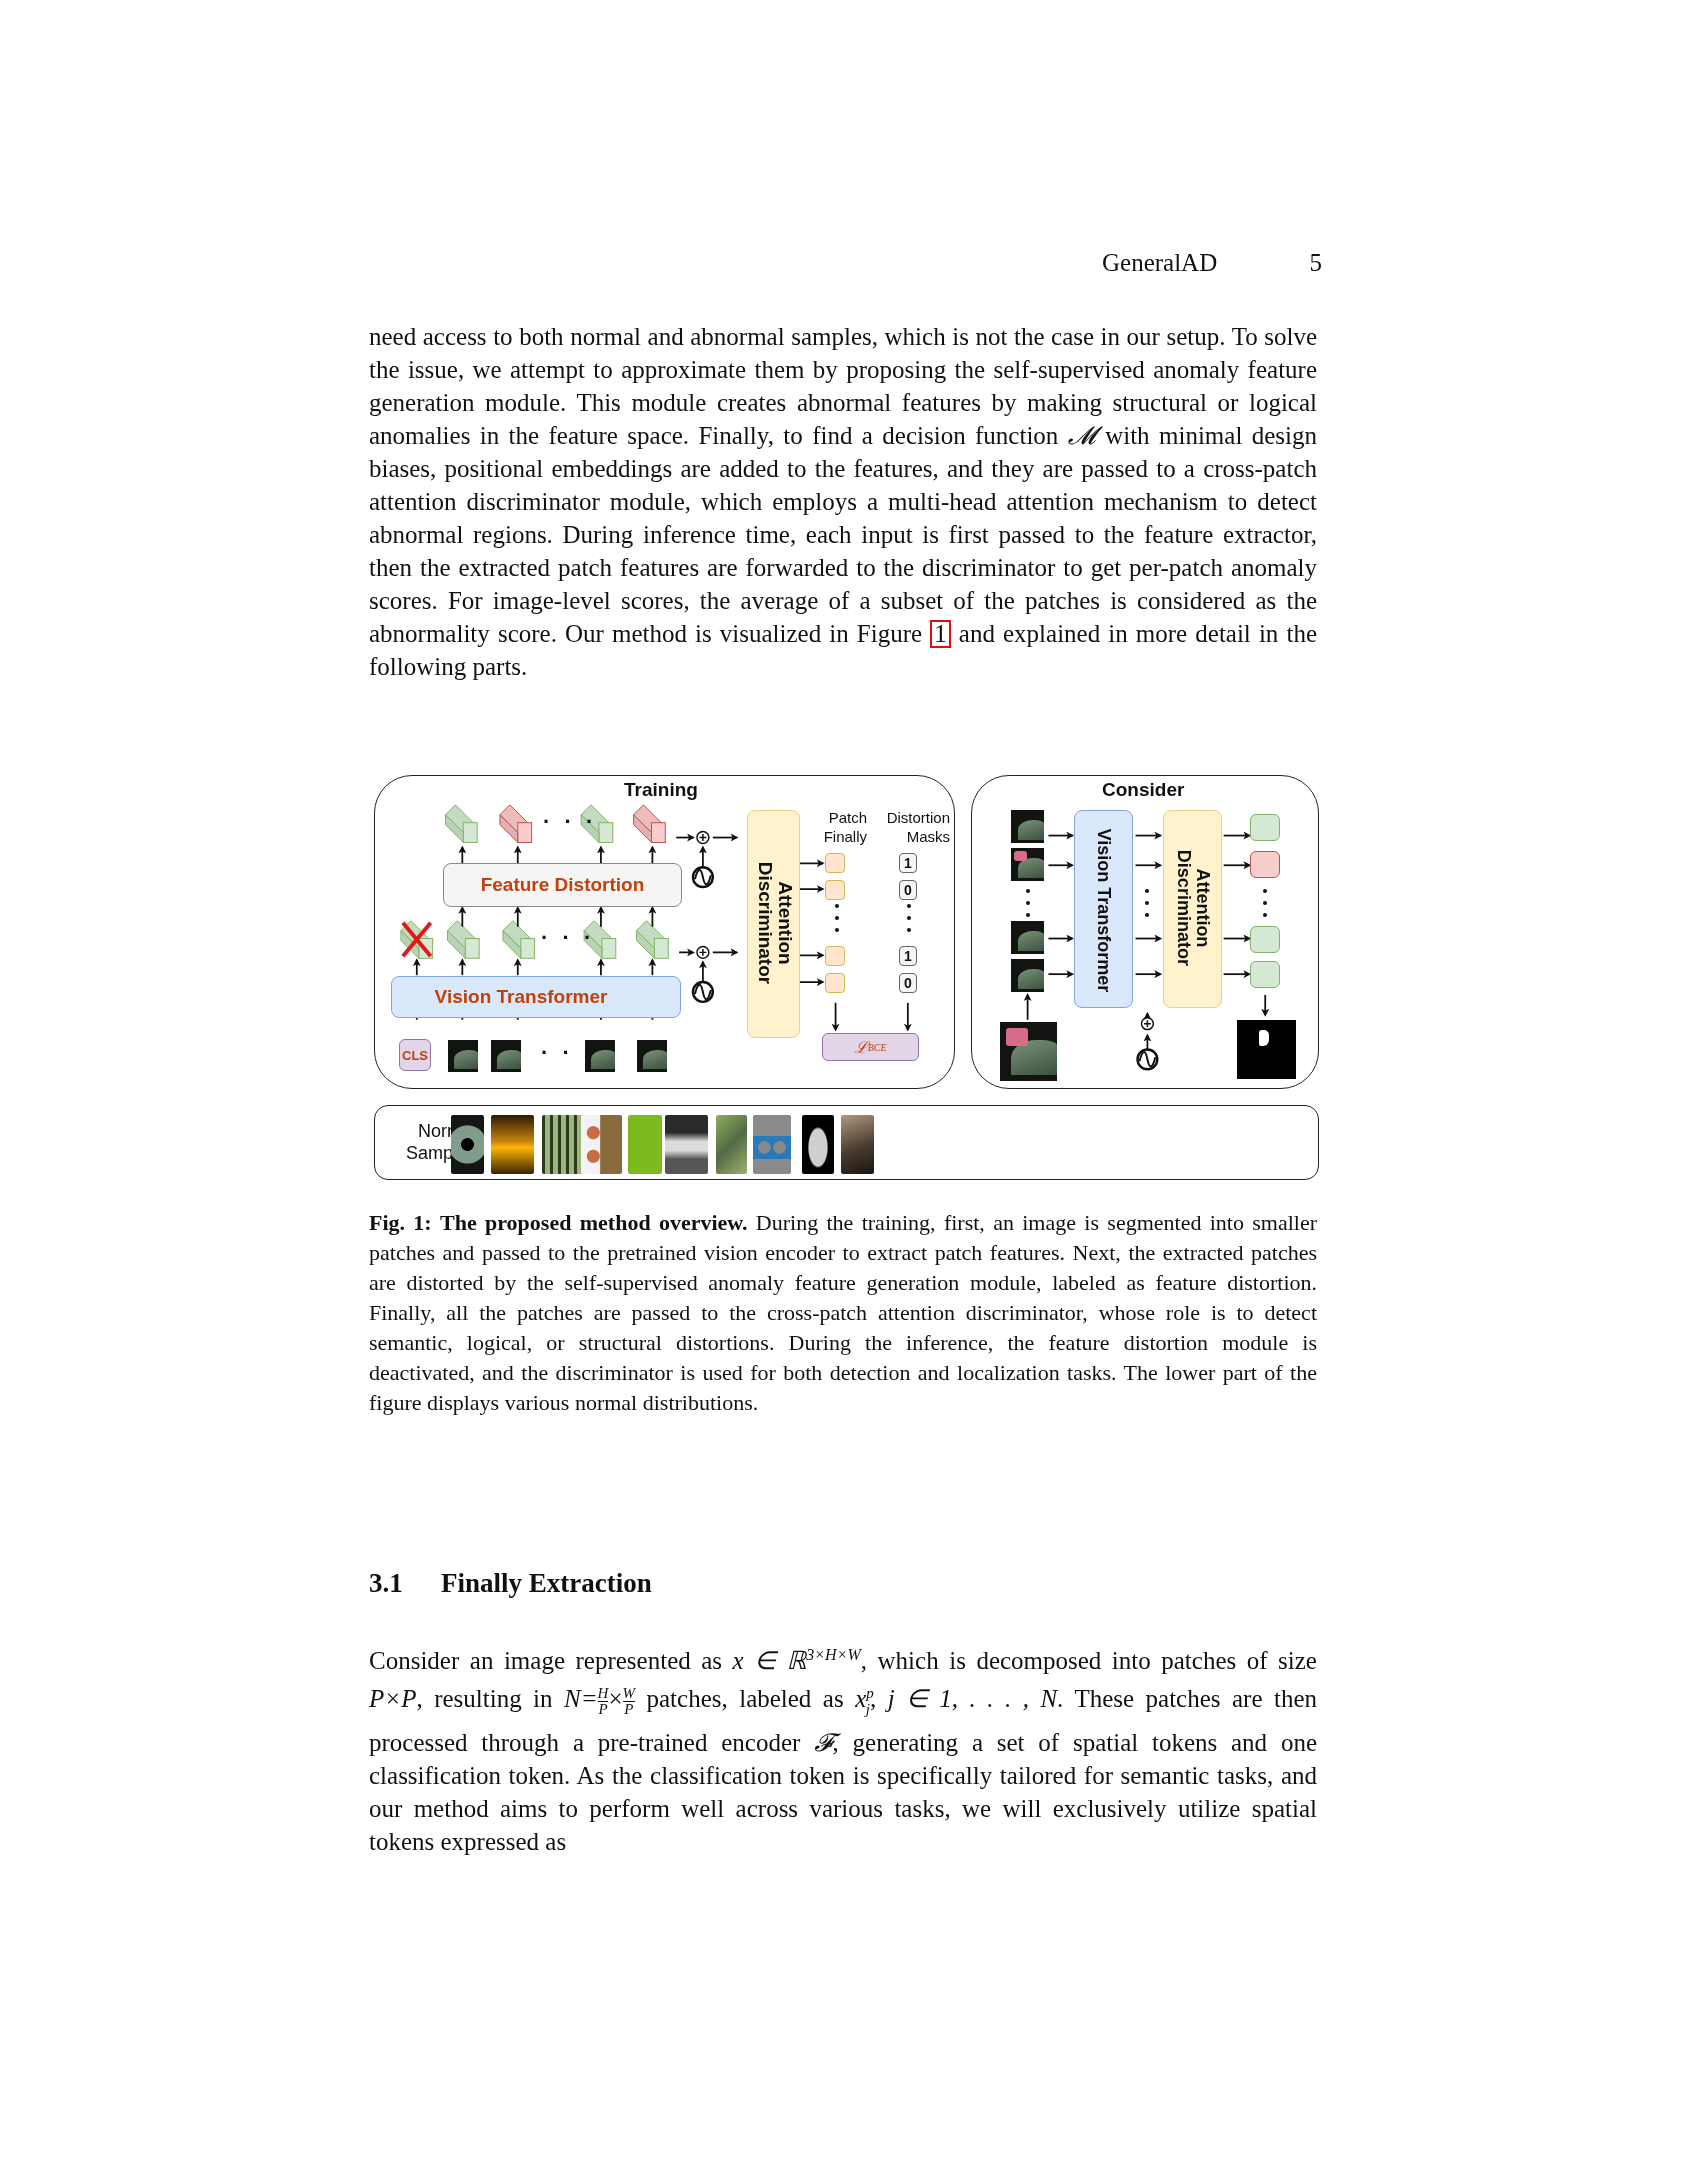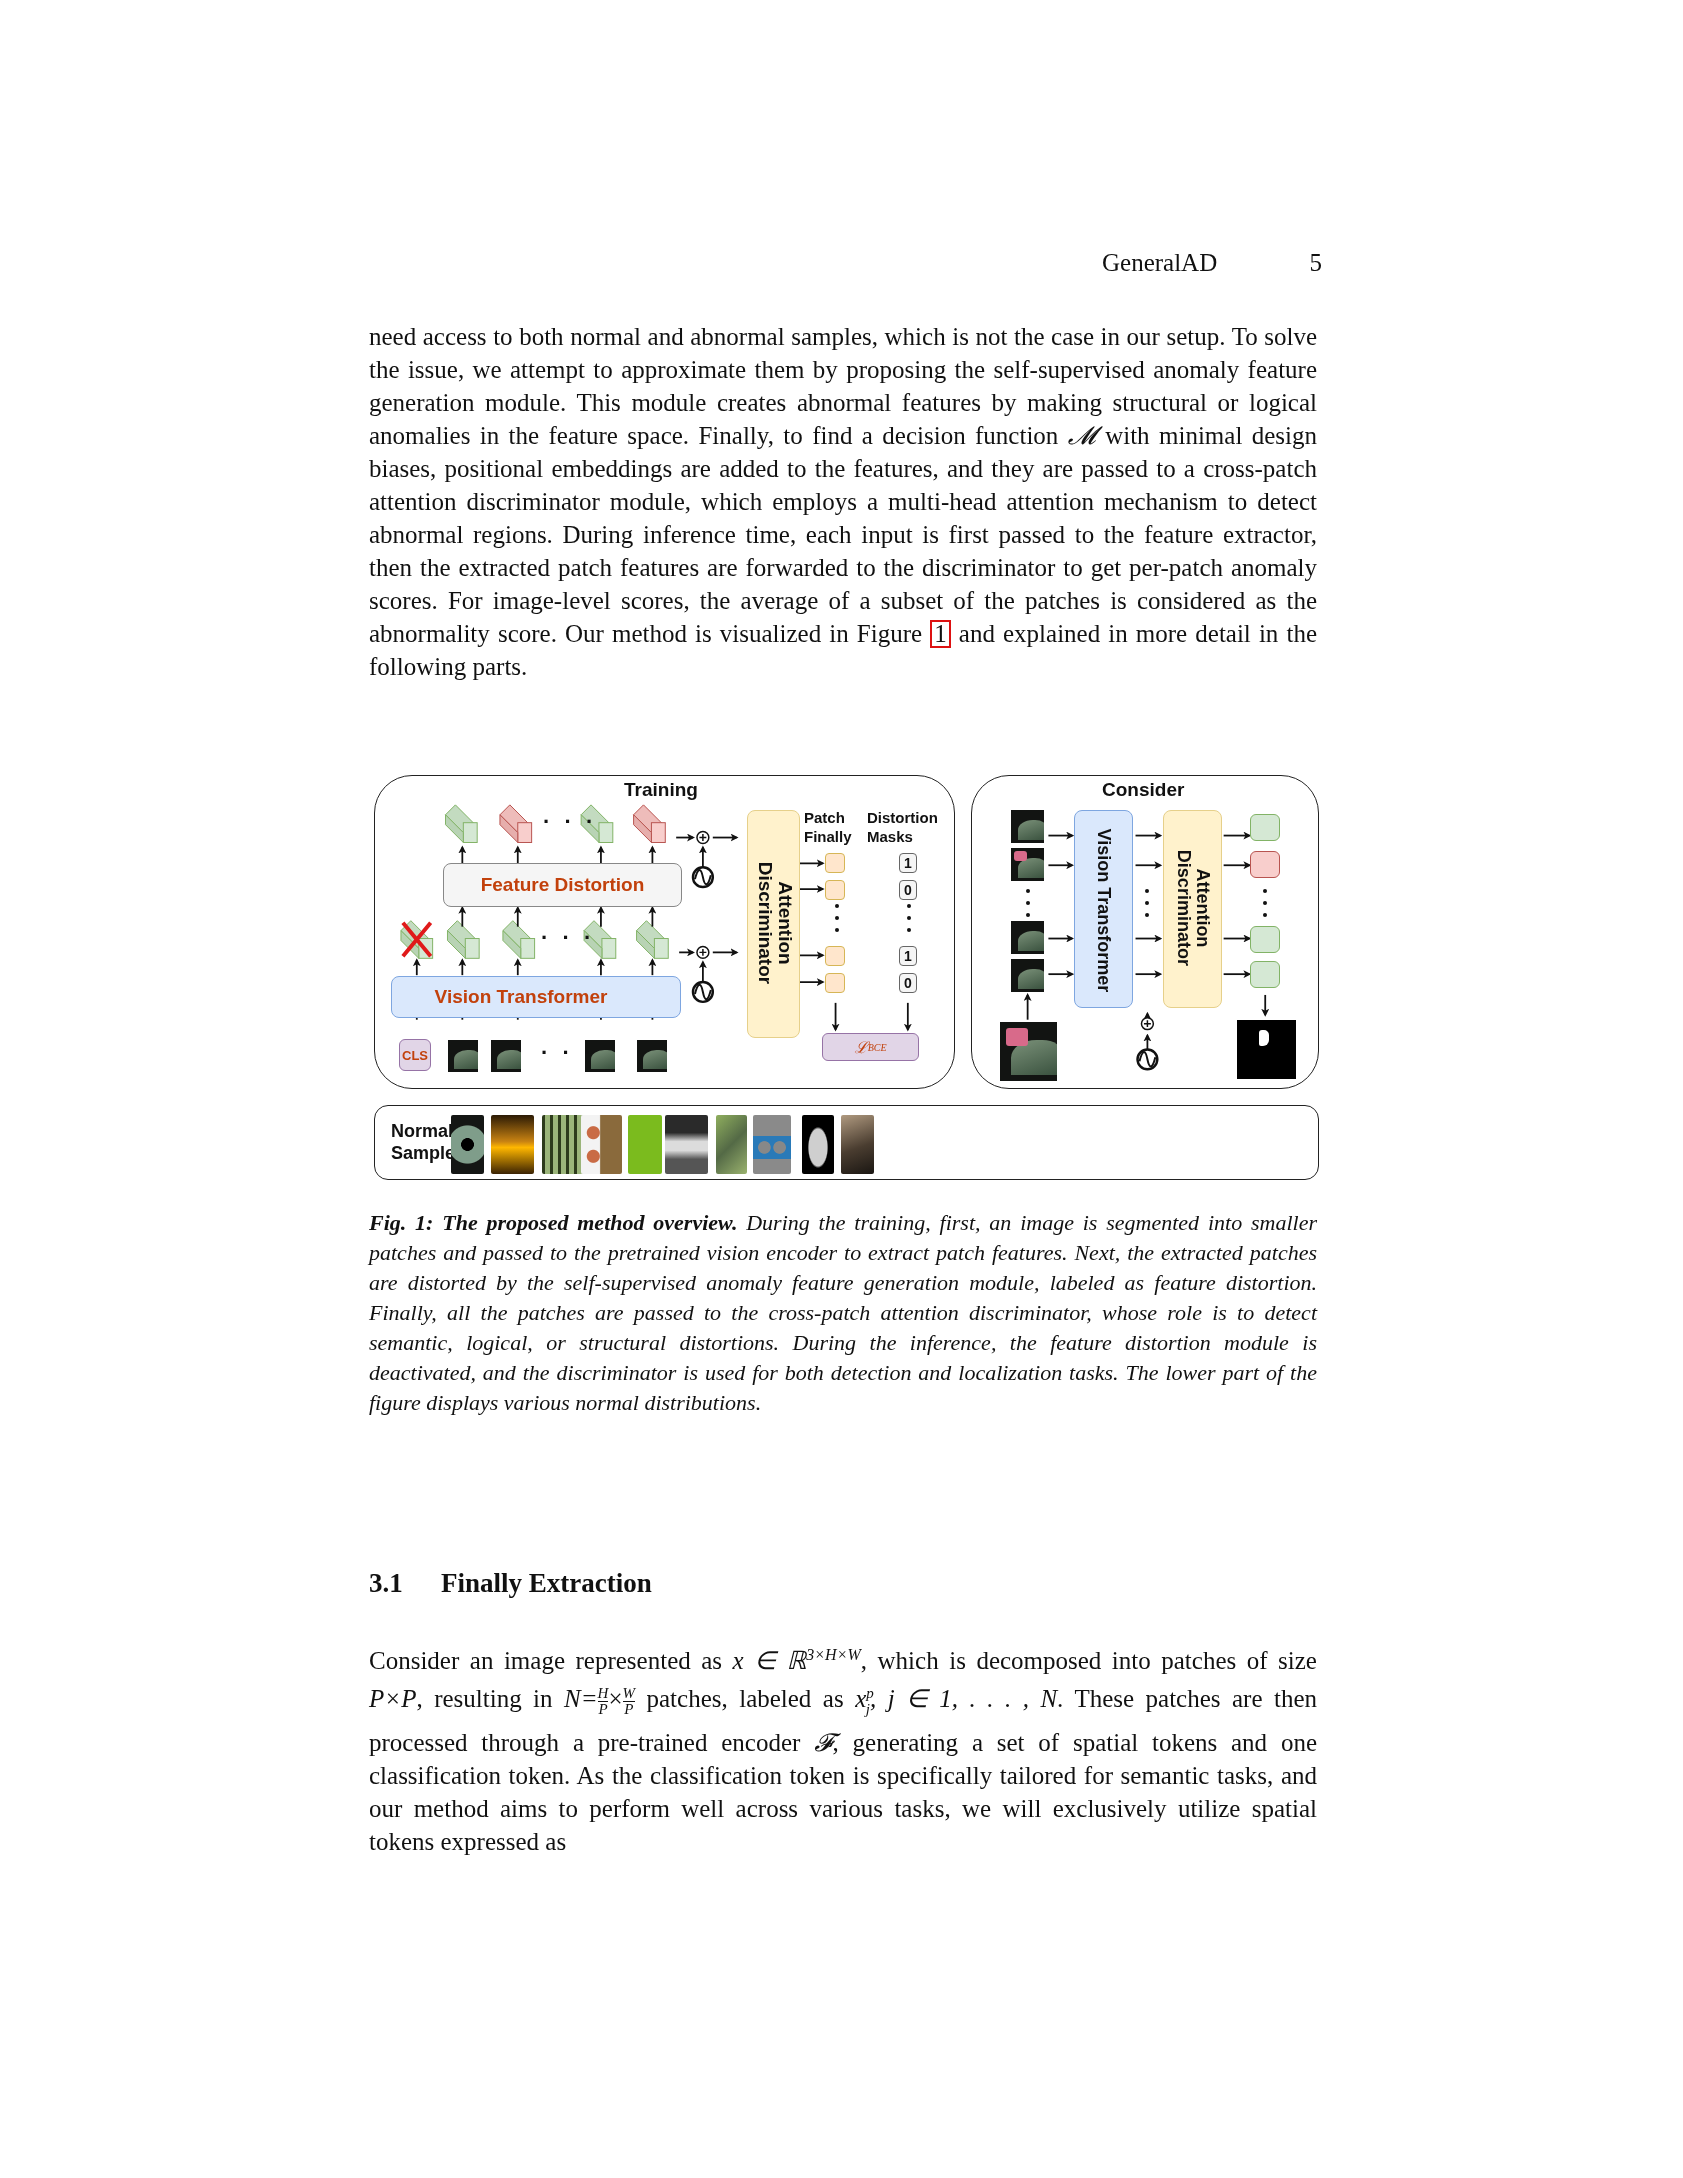--- a/index.html
+++ b/index.html
@@ -6,34 +6,34 @@
   body { width:1683px; height:2178px; position:relative; overflow:hidden; color:#111; }
 
   .running-head { position:absolute; top:249px; left:1102px; width:220px; font-family:"Liberation Serif", serif; font-size:25px; display:flex; justify-content:space-between; }
   .page-num { }
 
   .para { position:absolute; left:369px; width:948px; font-family:"Liberation Serif", serif; font-size:25px; line-height:33px; text-align:justify; }
   .para p { margin:0; }
   .intro { top:320px; }
   .figref { display:inline-block; border:2px solid #d11; padding:0 2px; line-height:24px; }
 
-  .caption { position:absolute; top:1208px; left:369px; width:948px; font-family:"Liberation Serif", serif; font-size:22px; line-height:30px; text-align:justify;font-style:italic; }
+  .caption { position:absolute; top:1208px; left:369px; width:948px; font-family:"Liberation Serif", serif; font-size:22px; line-height:30px; text-align:justify; }
   .caption b { font-weight:bold; }
 
   .section-head { position:absolute; top:1568px; left:369px; font-family:"Liberation Serif", serif; font-size:27px; font-weight:bold; }
   .section-head .num { display:inline-block; width:72px; }
 
   .extraction { top:1638px; }
   .math { font-style:italic; }
 
   
   .fig { position:absolute; left:0; top:0; width:1606px; height:1188px; pointer-events:none; }
   .panel { position:absolute; border:1.5px solid #222; border-radius:38px; background:#fff; }
   .panel-title { position:absolute; font-family:"Liberation Sans", sans-serif; font-weight:bold; font-size:19px; color:#111; }
-  .lbl { position:absolute; font-family:"Liberation Sans", sans-serif; font-weight:bold; color:#111; text-align:left; }
+  .lbl { position:absolute; font-family:"Liberation Sans", sans-serif; font-weight:normal; color:#111; text-align:right; }
   .box { position:absolute; border-radius:8px; display:flex; align-items:center; justify-content:center; font-family:"Liberation Sans", sans-serif; font-weight:bold; color:#c2410c; box-sizing:border-box; }
   .vt-box { background:#dae8fc; border:1.5px solid #7ea6e0; }
   .fd-box { background:#f5f5f5; border:1.5px solid #888; }
   .ad-box { background:#fff2cc; border:1.5px solid #e6d08a; }
   .cls-box { background:#e1d5e7; border:1.5px solid #9673a6; font-size:13px; border-radius:6px; }
   .loss-box { background:#e1d5e7; border:1.5px solid #9673a6; border-radius:6px; font-family:"Liberation Serif", serif; font-style:italic; font-weight:normal; font-size:16px; }
   .score { position:absolute; width:20px; height:20px; border-radius:4px; background:#ffe6cc; border:1.5px solid #d6b656; box-sizing:border-box; }
   .mask { position:absolute; width:18px; height:20px; border-radius:4px; background:#f5f5f5; border:1.5px solid #666; font-family:"Liberation Sans", sans-serif; font-weight:bold; font-size:14px; display:flex; align-items:center; justify-content:center; box-sizing:border-box; }
   .out-sq { position:absolute; width:30px; height:27px; border-radius:6px; box-sizing:border-box; }
   .out-g { background:#d5e8d4; border:1.5px solid #82b366; }

